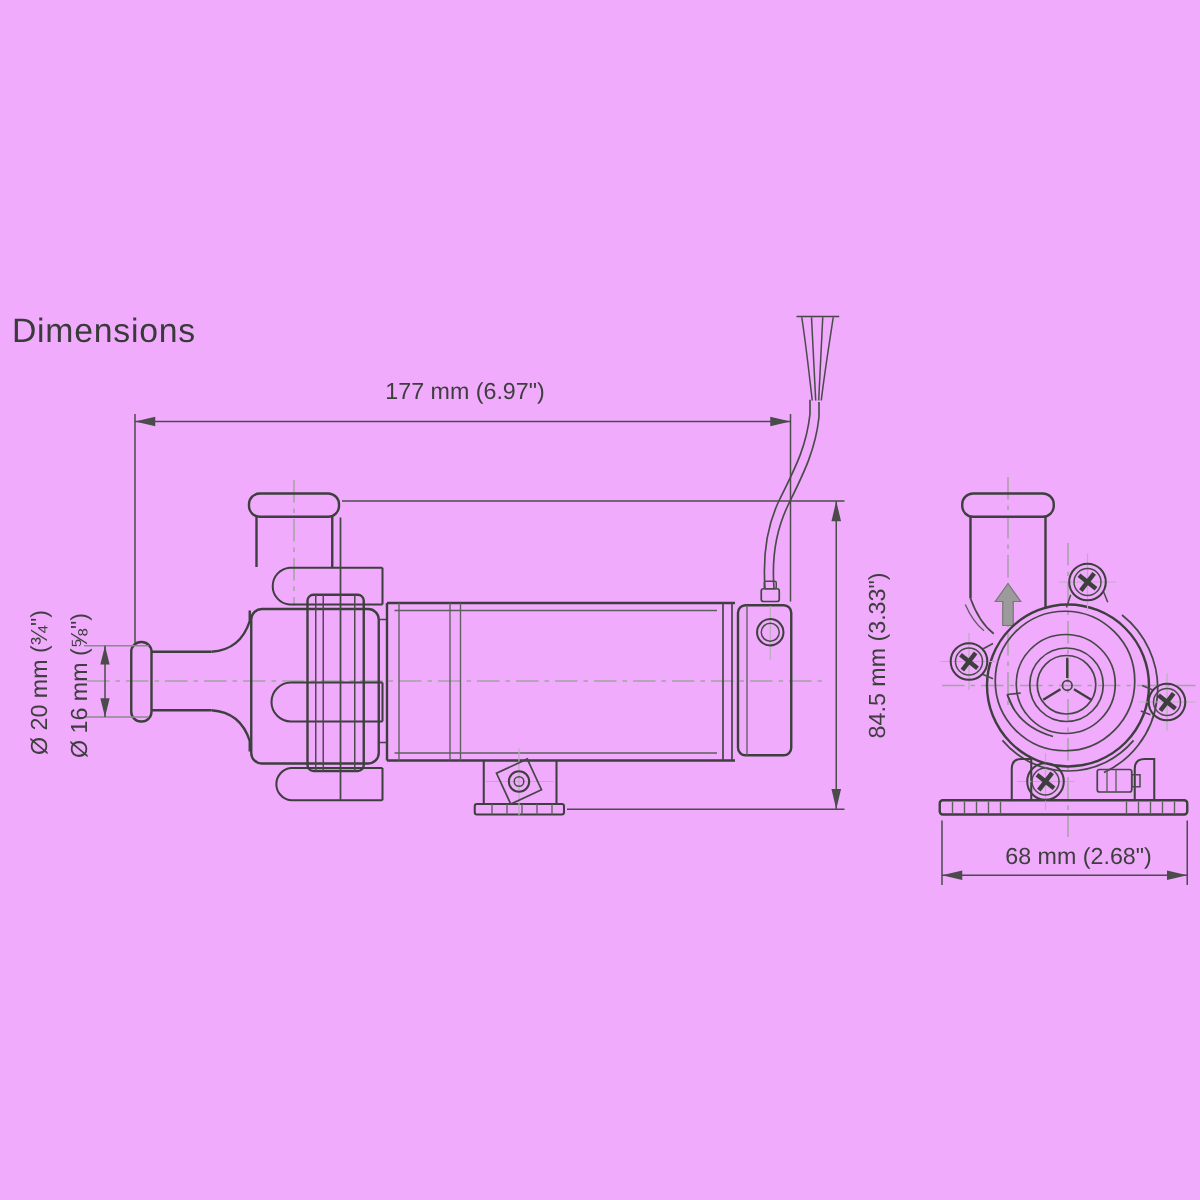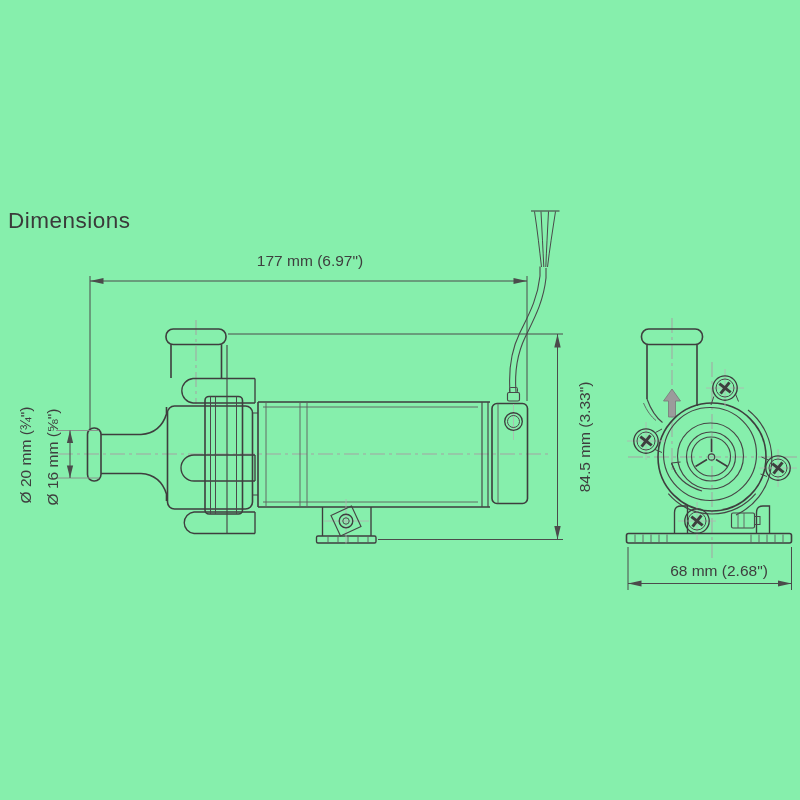--- a/index.html
+++ b/index.html
@@ -1,16 +1,16 @@
 <!DOCTYPE html>
 <html><head>
 <meta charset="utf-8">
 <style>
   html,body{margin:0;padding:0;background:#fff;}
-  .canvas{position:relative;width:800px;height:800px;background:#86efac;overflow:hidden;
+  .canvas{position:relative;width:800px;height:800px;background:#f0abfc;overflow:hidden;
           font-family:"Liberation Sans","DejaVu Sans",sans-serif;}
   .page-title{position:absolute;left:8px;top:208px;font-size:22.5px;color:#3a3a3a;
               letter-spacing:.5px;font-weight:400;}
   svg{position:absolute;left:0;top:0;}
   
   .s16{stroke:#3e3e3e;stroke-width:1.6;fill:none;}
   .s14{stroke:#3e3e3e;stroke-width:1.35;fill:none;}
   .s12{stroke:#464646;stroke-width:1.15;fill:none;}
   .s10{stroke:#4a4a4a;stroke-width:1;fill:none;}
   .s09{stroke:#5e5e5e;stroke-width:.9;fill:none;}

